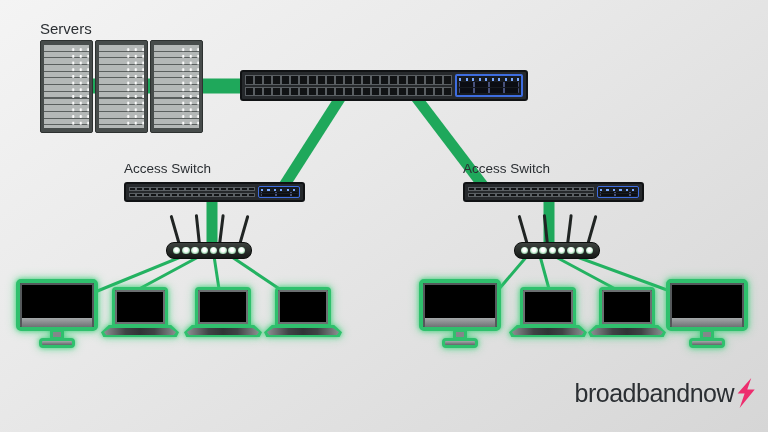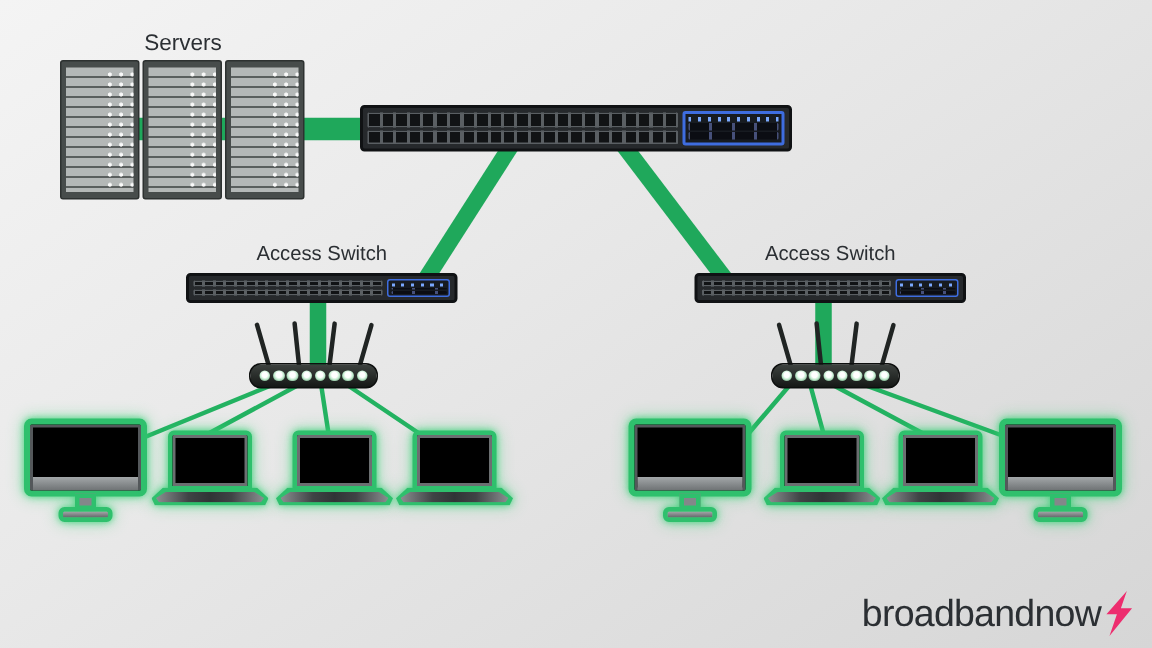--- a/index.html
+++ b/index.html
@@ -1,21 +1,21 @@
 <!DOCTYPE html>
 <html><head>
 <meta charset="utf-8">
 <style>
   html,body{margin:0;padding:0;background:#cfcfcf;}
   #stage{position:relative;width:768px;height:432px;overflow:hidden;
     background:linear-gradient(145deg,#f4f4f4 0%,#e9e9e9 40%,#d6d6d6 100%);
     font-family:"Liberation Sans",sans-serif;}
   #links{position:absolute;left:0;top:0;}
 
-  .label{position:absolute;color:#2b2f33;text-align:center;}
+  .label{position:absolute;color:#2b2f33;}
   .servers-label{left:40px;top:20px;width:164px;font-size:15px;}
   .core-label{left:240px;top:50px;width:288px;font-size:15px;}
   .access-label-l{left:124px;top:161px;width:181px;font-size:13.5px;}
   .access-label-r{left:463px;top:161px;width:181px;font-size:13.5px;}
 
   
   .rack{position:absolute;top:40px;width:53px;height:93px;box-sizing:border-box;
     background:#474c4b;border:1px solid #2d3130;border-radius:2px;padding:4px 3px;}
   .rack-slots{position:relative;width:100%;height:100%;
     background:repeating-linear-gradient(#b4b8b7 0 5.6px,#5a5f5e 5.6px 6.7px);}
@@ -69,21 +69,21 @@
   .lap-screen{position:absolute;left:11px;top:0;width:56px;height:40px;box-sizing:border-box;
     border:3.5px solid #2fc06d;border-radius:4px 4px 0 0;background:#000;
     box-shadow:inset 0 0 0 2px #6b6f71;}
   .lap-base{position:absolute;left:0;top:38px;width:78px;height:12px;background:#2fc06d;
     clip-path:polygon(10% 0,90% 0,100% 60%,97% 100%,3% 100%,0 60%);}
   .lap-base-in{position:absolute;left:3px;right:3px;top:2.5px;bottom:2px;
     background:linear-gradient(90deg,#8b8f91 0%,#3f4345 30%,#303436 50%,#3f4345 70%,#8b8f91 100%);
     clip-path:polygon(10% 0,90% 0,100% 60%,97% 100%,3% 100%,0 60%);}
 
   
-  .logo{position:absolute;right:12px;bottom:8px;display:flex;align-items:center;
+  .logo{position:absolute;right:12px;bottom:24px;display:flex;align-items:center;
     color:#2b2f33;font-size:25px;letter-spacing:-0.5px;}
   .logo .reg{font-weight:500;}
   .logo .bold{font-weight:400;}
   .logo svg{margin-left:2px;transform:skewX(-6deg);}
 </style>
 </head>
 <body>
 
 <div id="stage">
 

